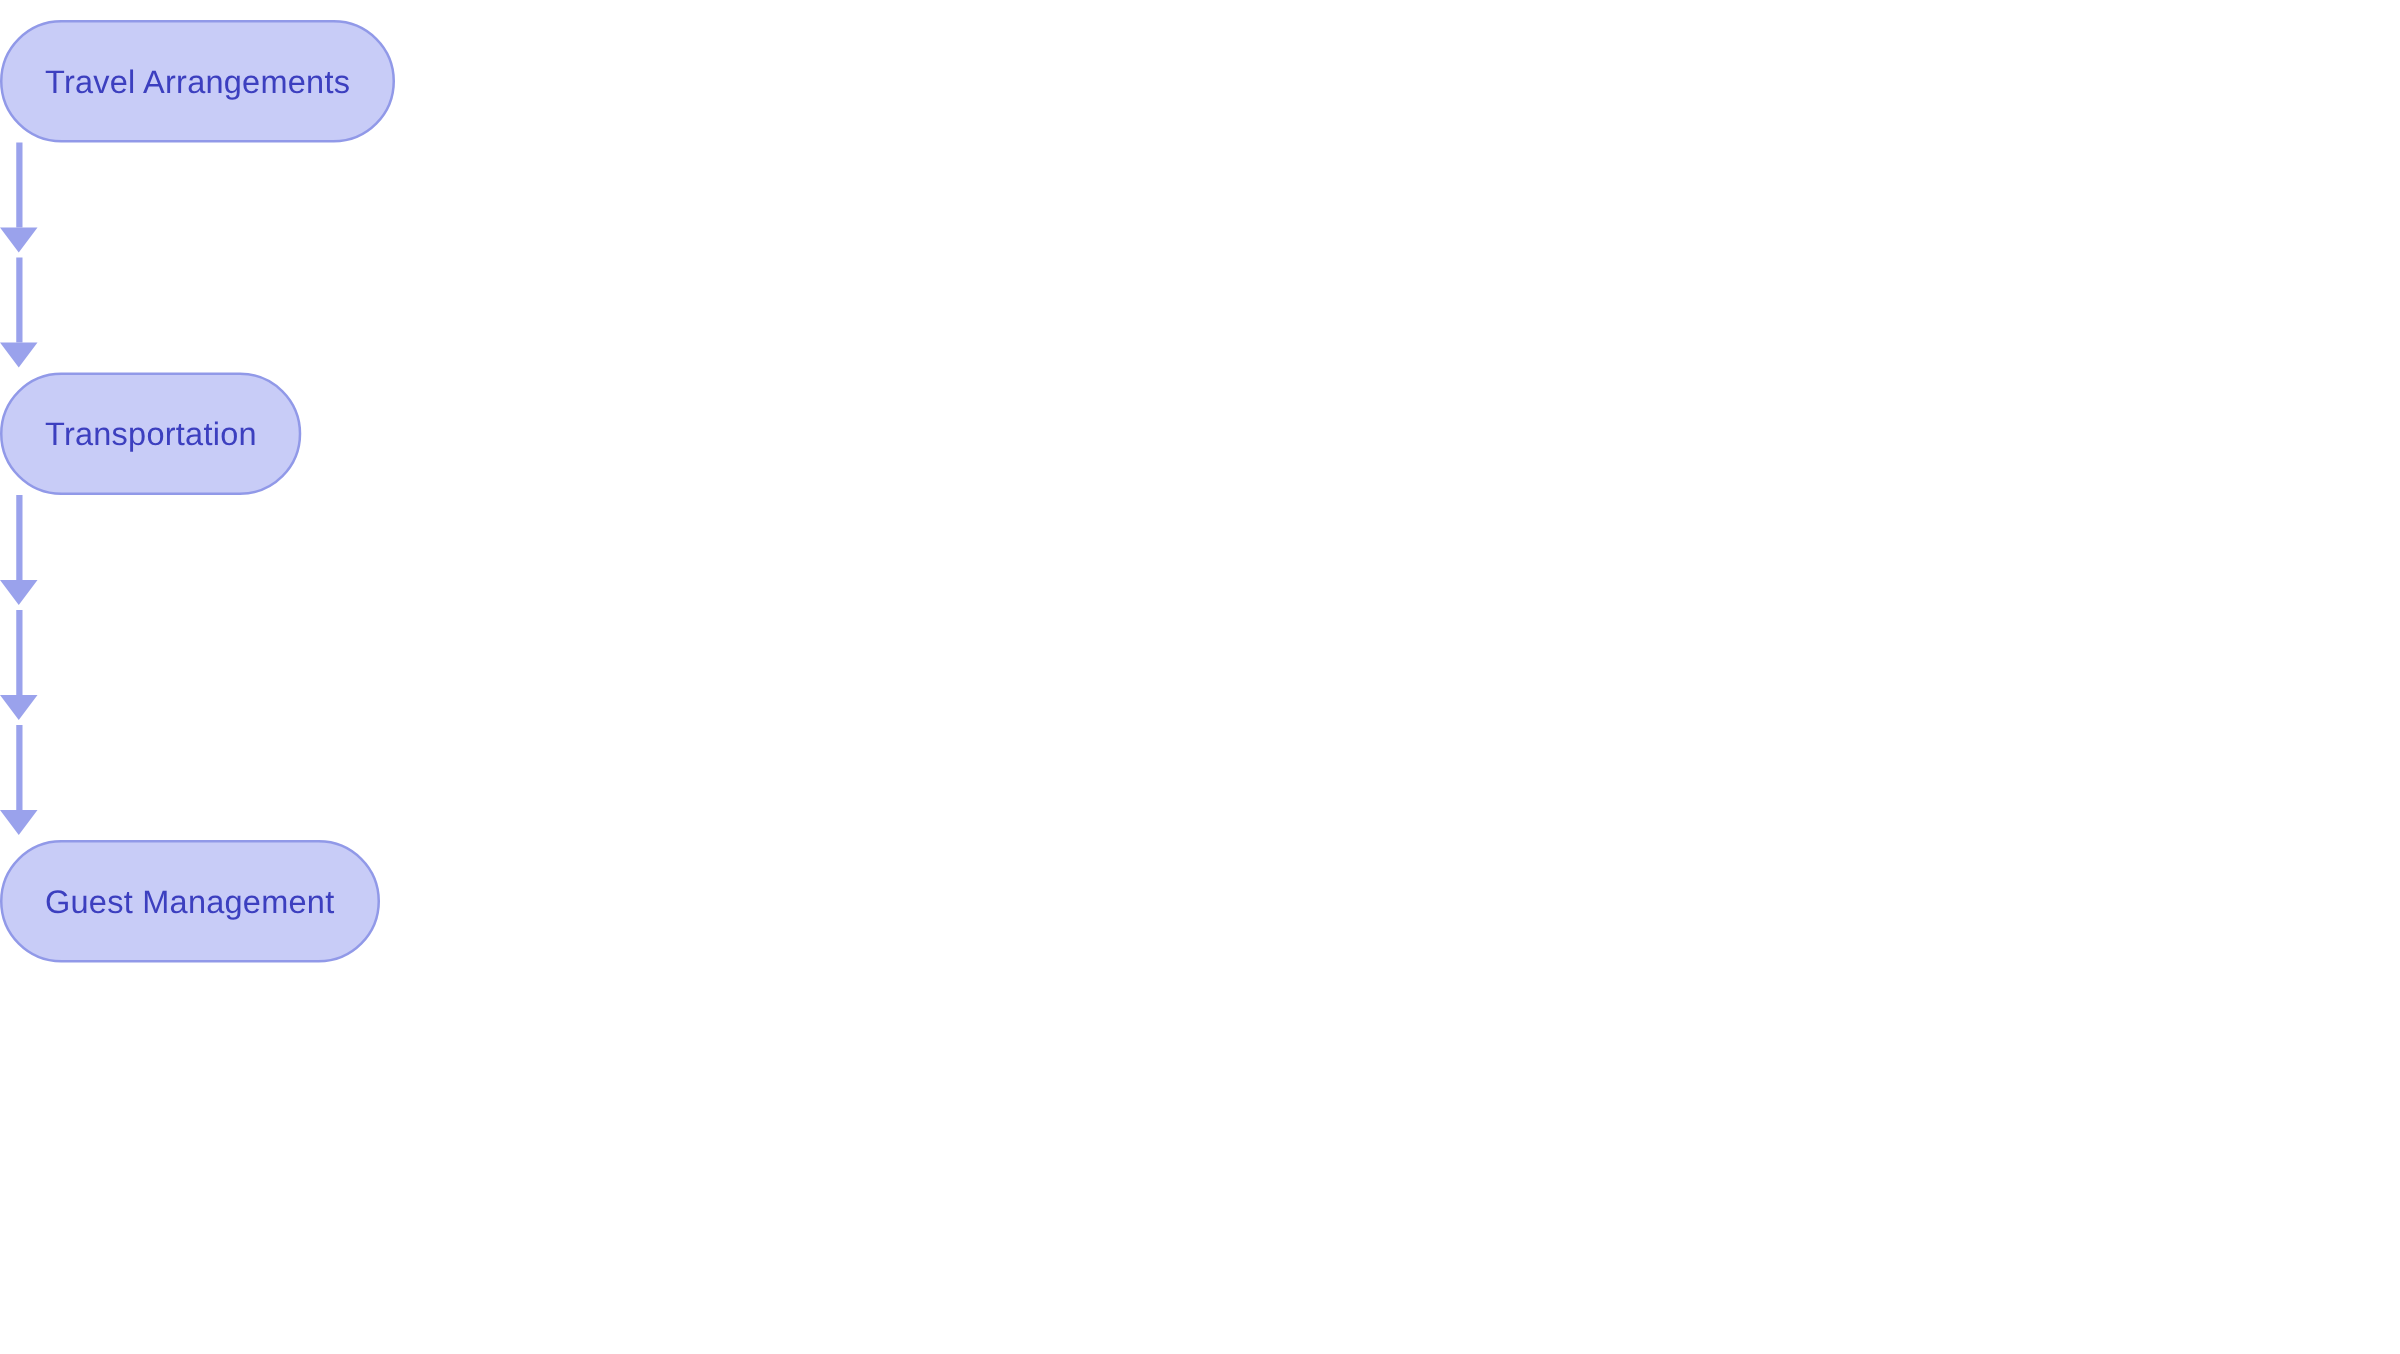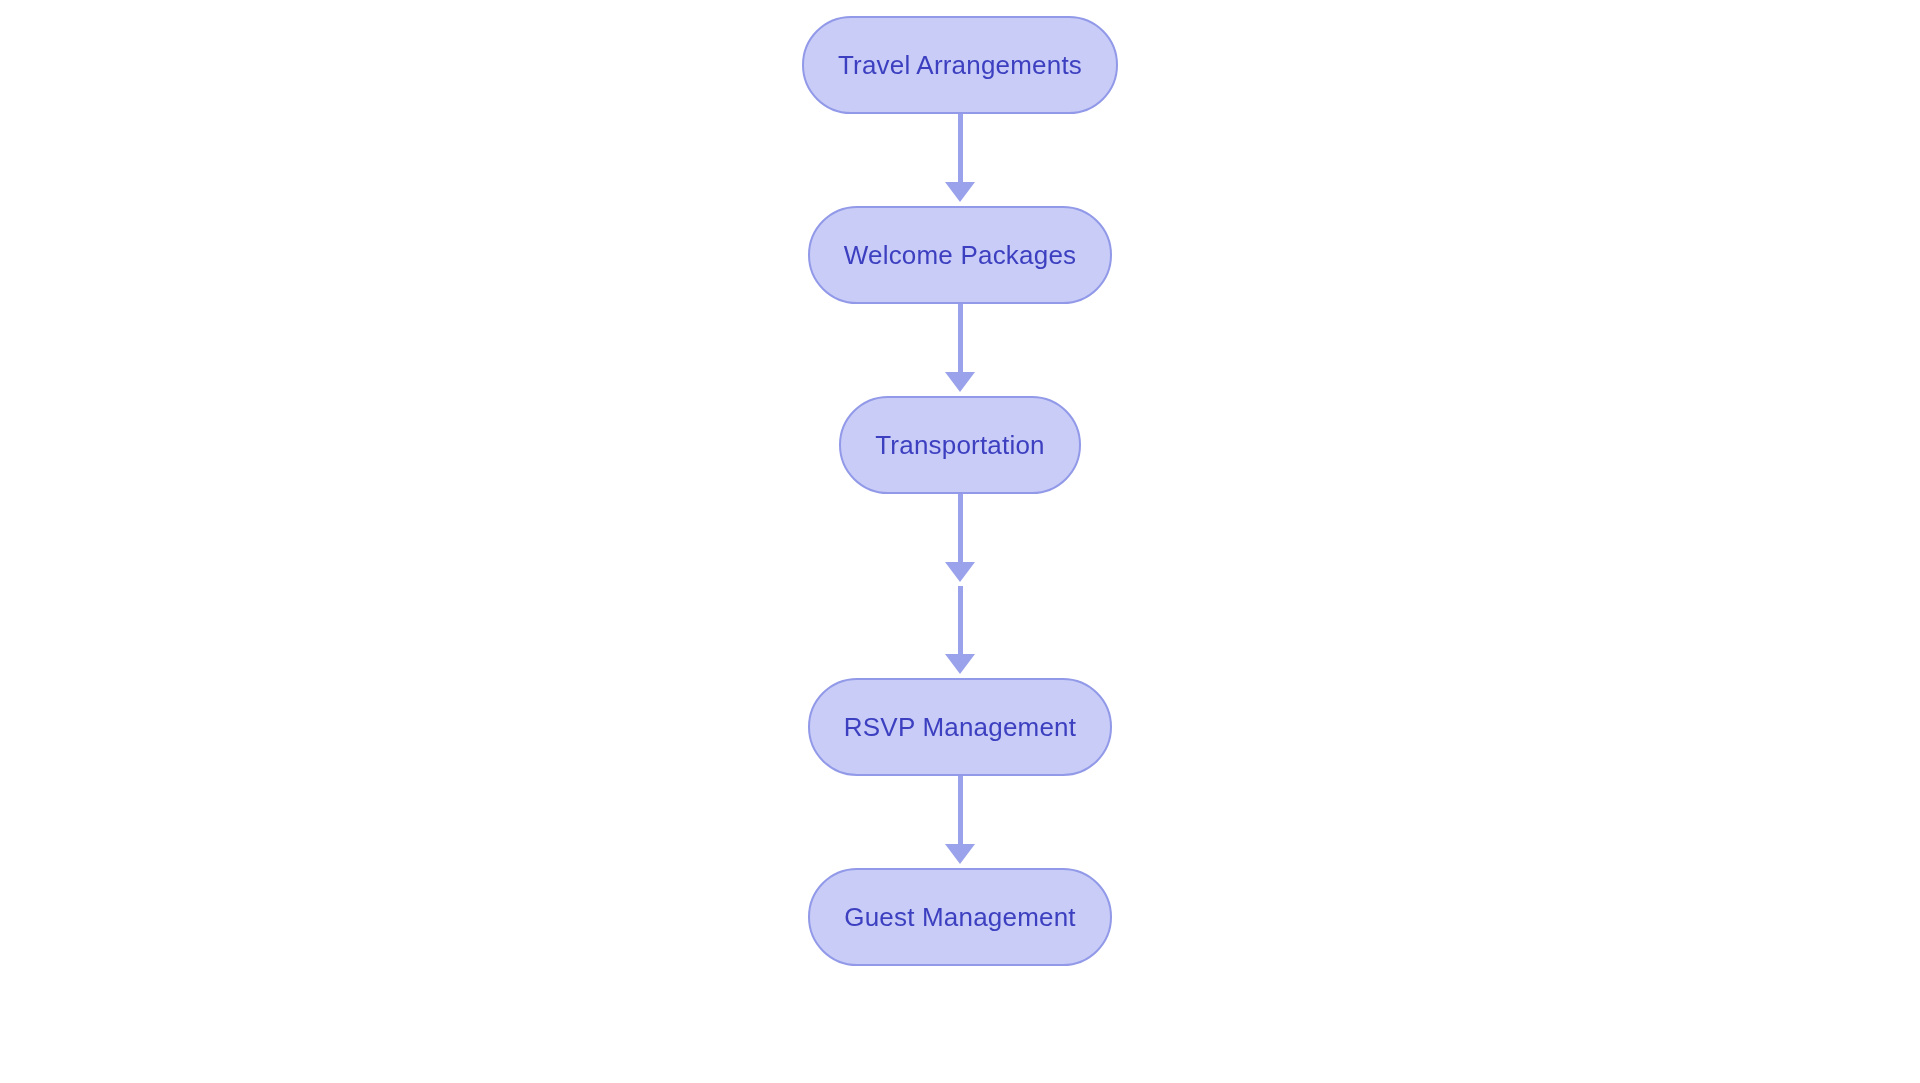--- a/index.html
+++ b/index.html
@@ -14,21 +14,21 @@
     font-family: "Liberation Sans", sans-serif;
   }
   .canvas {
     position: relative;
     width: 1920px;
     height: 1083px;
     box-sizing: border-box;
     padding-top: 16px;
     display: flex;
     flex-direction: column;
-    align-items: center;
+    align-items: flex-start;
     background: var(--background, #ffffff);
   }
   .node {
     box-sizing: border-box;
     height: 98px;
     min-width: 240px;
     padding: 0 34px;
     border-radius: 49px;
     background: var(--node-fill, #c8ccf7);
     border: 2px solid var(--node-border, #9199e8);
@@ -66,23 +66,20 @@
 
   <div class="node">
     <span>Travel Arrangements</span>
   </div>
 
   <div class="connector">
     <div class="shaft"></div>
     <div class="head"></div>
   </div>
 
-  <div class="node">
-    <span>Welcome Packages</span>
-  </div>
 
   <div class="connector">
     <div class="shaft"></div>
     <div class="head"></div>
   </div>
 
   <div class="node">
     <span>Transportation</span>
   </div>
 
@@ -90,23 +87,20 @@
     <div class="shaft"></div>
     <div class="head"></div>
   </div>
 
 
   <div class="connector">
     <div class="shaft"></div>
     <div class="head"></div>
   </div>
 
-  <div class="node">
-    <span>RSVP Management</span>
-  </div>
 
   <div class="connector">
     <div class="shaft"></div>
     <div class="head"></div>
   </div>
 
   <div class="node">
     <span>Guest Management</span>
   </div>
 

